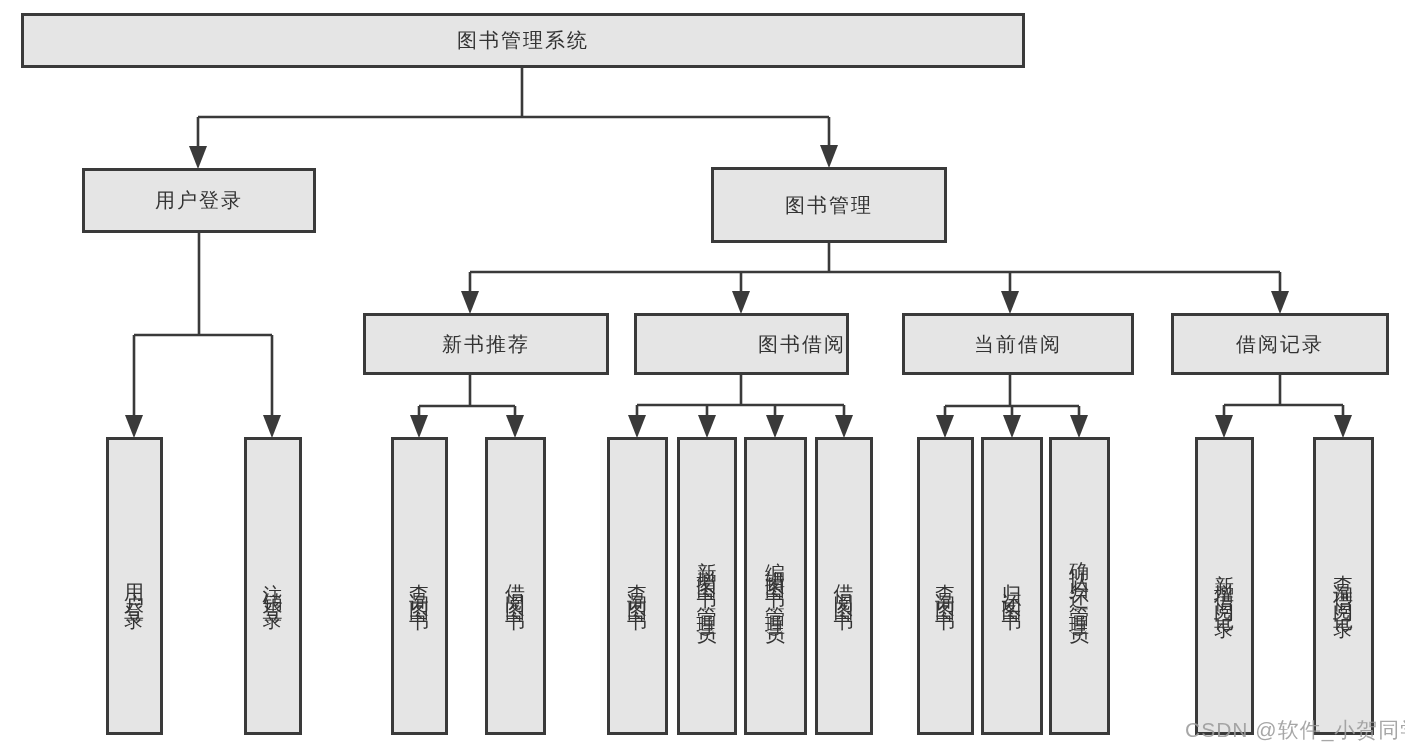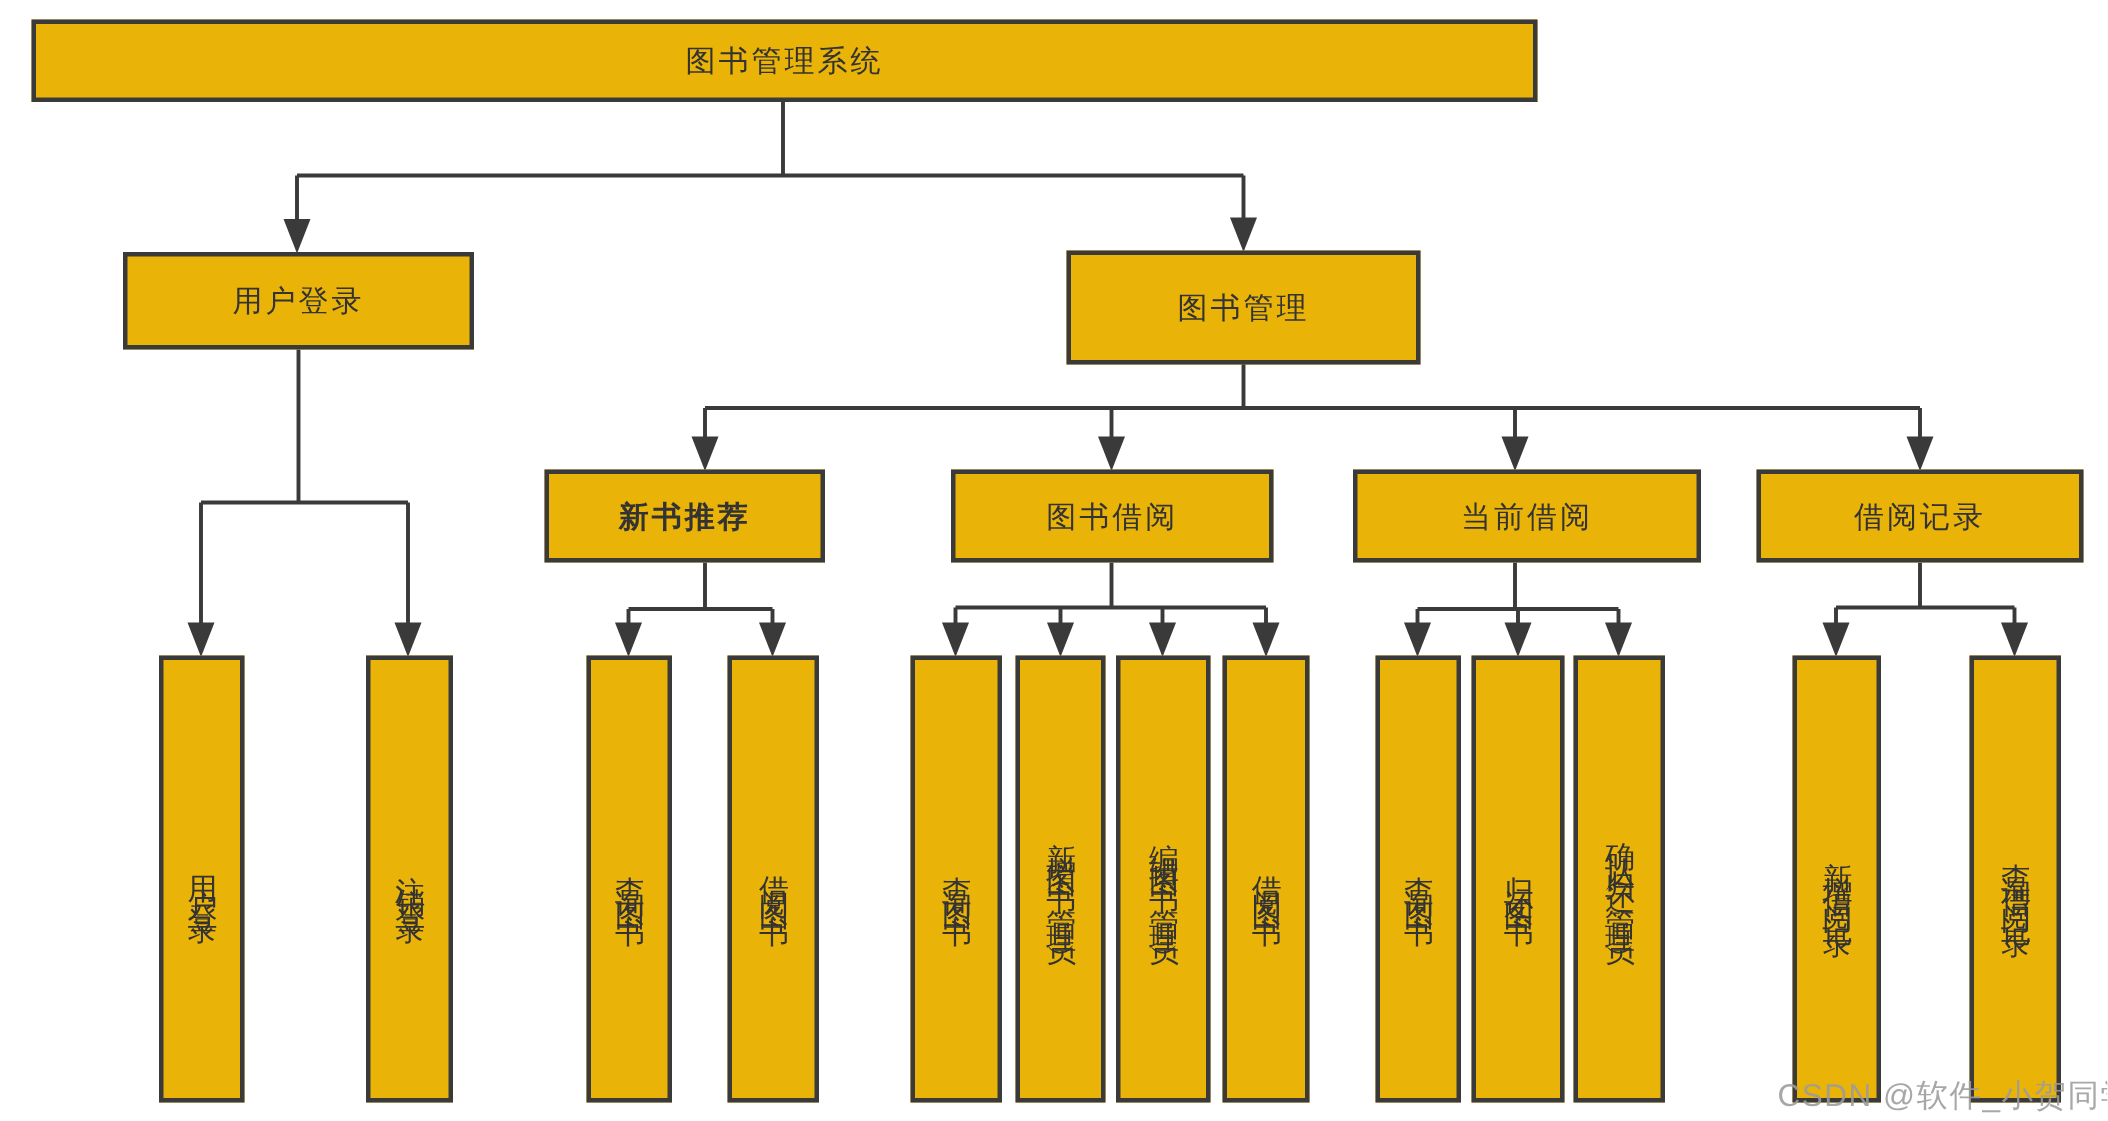--- a/index.html
+++ b/index.html
@@ -18,21 +18,21 @@
   svg.connectors {
     position: absolute;
     left: 0; top: 0;
     width: 1405px;
     height: 747px;
     z-index: 1;
   }
   .box {
     position: absolute;
     box-sizing: border-box;
-    background: #eab308;
+    background: #e5e5e5;
     border: 3px solid #3a3a3a;
     color: #333333;
     display: flex;
     align-items: center;
     justify-content: center;
     z-index: 2;
   }
   .h-box {
     font-size: 20px;
     letter-spacing: 2px;
@@ -47,22 +47,22 @@
     text-orientation: mixed;
     font-size: 20px;
     line-height: 1.1;
     letter-spacing: 9px;
     color: #333333;
   }
   
   .n-root   { left: 21px;  top: 13px;  width: 1004px; height: 55px; }
   .n-login  { left: 82px;  top: 168px; width: 234px;  height: 65px; }
   .n-mgmt   { left: 711px; top: 167px; width: 236px;  height: 76px; }
-  .n-newrec { left: 363px; top: 313px; width: 187px;  height: 62px; font-weight: bold; }
-  .n-borrow { left: 634px; top: 313px; width: 215px;  height: 62px; }
+  .n-newrec { left: 363px; top: 313px; width: 246px;  height: 62px; }
+  .n-borrow { left: 634px; top: 313px; width: 215px;  height: 62px; justify-content: flex-end; }
   .n-current{ left: 902px; top: 313px; width: 232px;  height: 62px; }
   .n-records{ left: 1171px;top: 313px; width: 218px;  height: 62px; text-align: right; }
   .l-ul1 { left: 106px;  width: 57px; }
   .l-ul2 { left: 244px;  width: 58px; }
   .l-nb1 { left: 391px;  width: 57px; }
   .l-nb2 { left: 485px;  width: 61px; }
   .l-bb1 { left: 607px;  width: 61px; }
   .l-bb2 { left: 677px;  width: 60px; }
   .l-bb3 { left: 744px;  width: 63px; }
   .l-bb4 { left: 815px;  width: 58px; }

